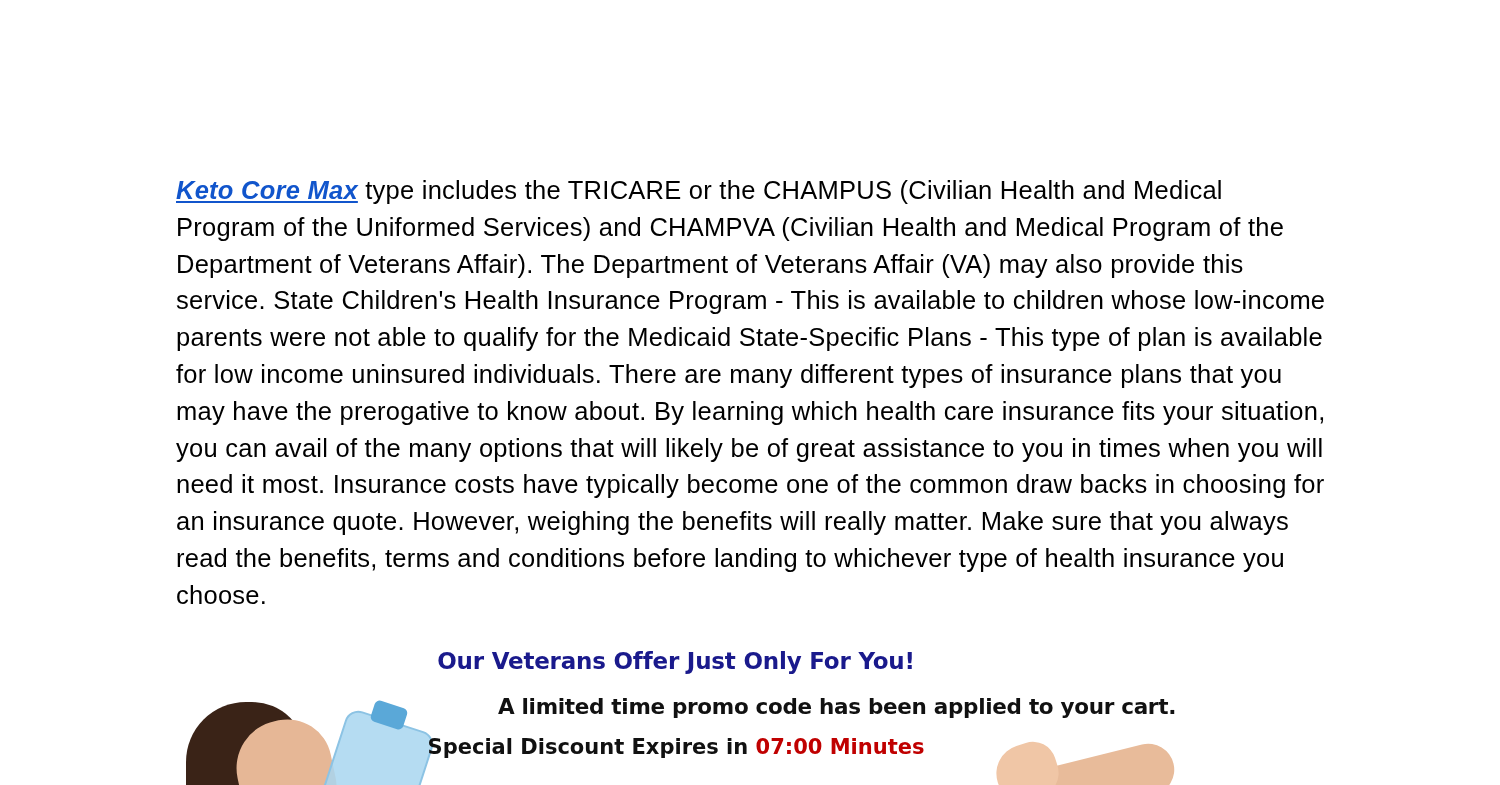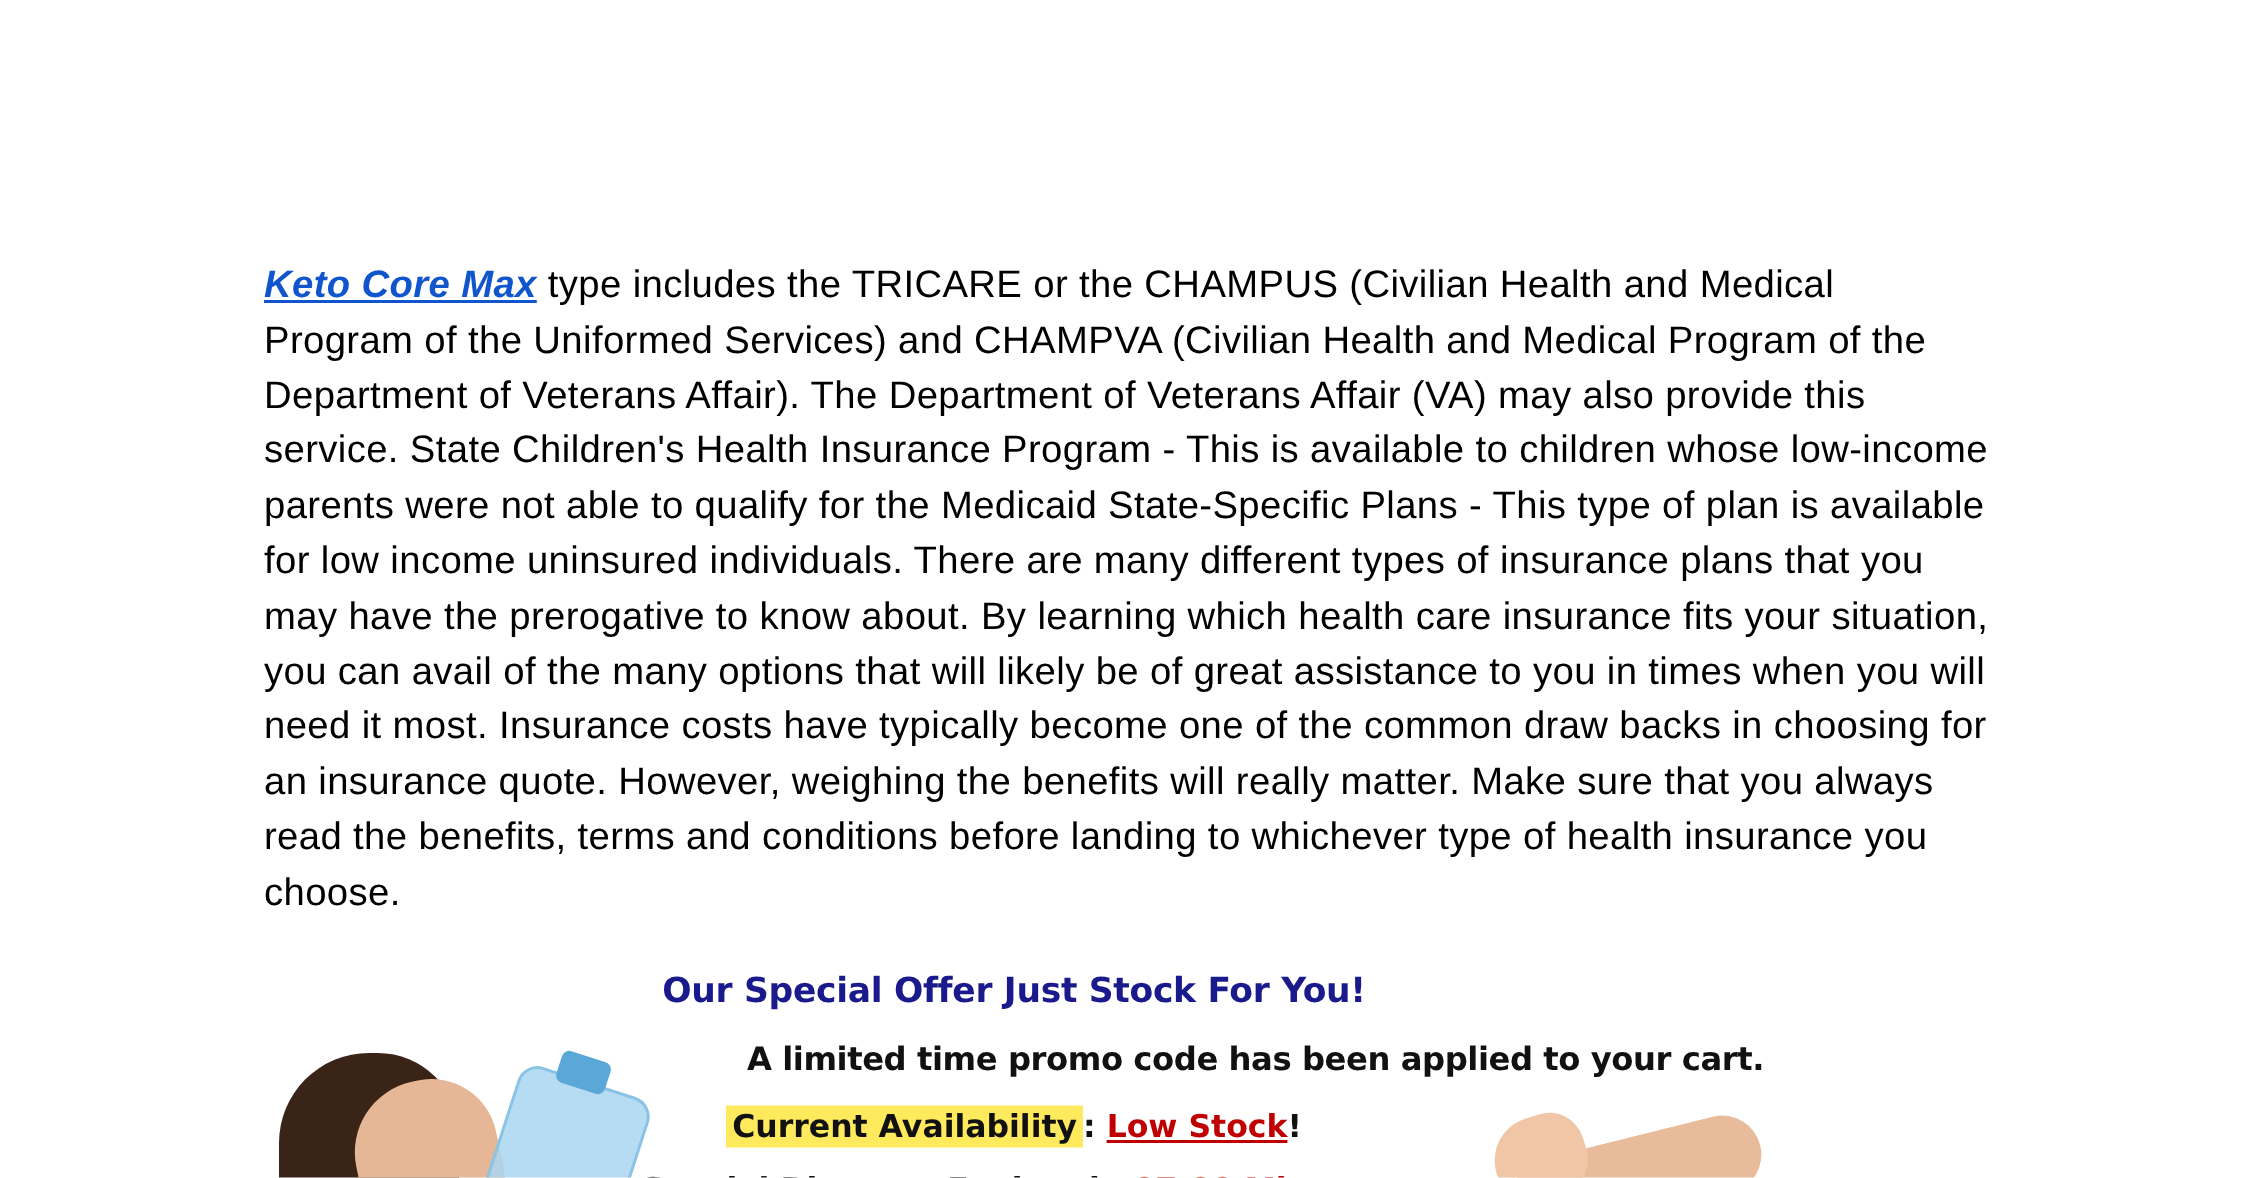--- a/index.html
+++ b/index.html
@@ -193,22 +193,21 @@
       </div>
 
       <div class="promo-photo right">
         <div class="ph-bg-right"></div>
         <div class="arm arm-a"></div>
 
         <div class="arm hand-a"></div>
       </div>
 
       <div class="promo-text-col">
-        <div class="promo-headline">Our Special Offer Just Stock For You!</div>
+        <div class="promo-headline">Our Veterans Offer Just Only For You!</div>
         <div class="promo-subline">A limited time promo code has been applied to your cart.</div>
-        <div class="promo-availability"><span class="hl-yellow">Current Availability</span><span>: </span><span class="stock-value">Low Stock</span><span>!</span></div>
         <div class="promo-timer-line"><span>Special Discount Expires in </span><span class="timer-value">07:00 Minutes</span></div>
       </div>
 
     </div>
   </div>
 
 </div>
 
 </body></html>

